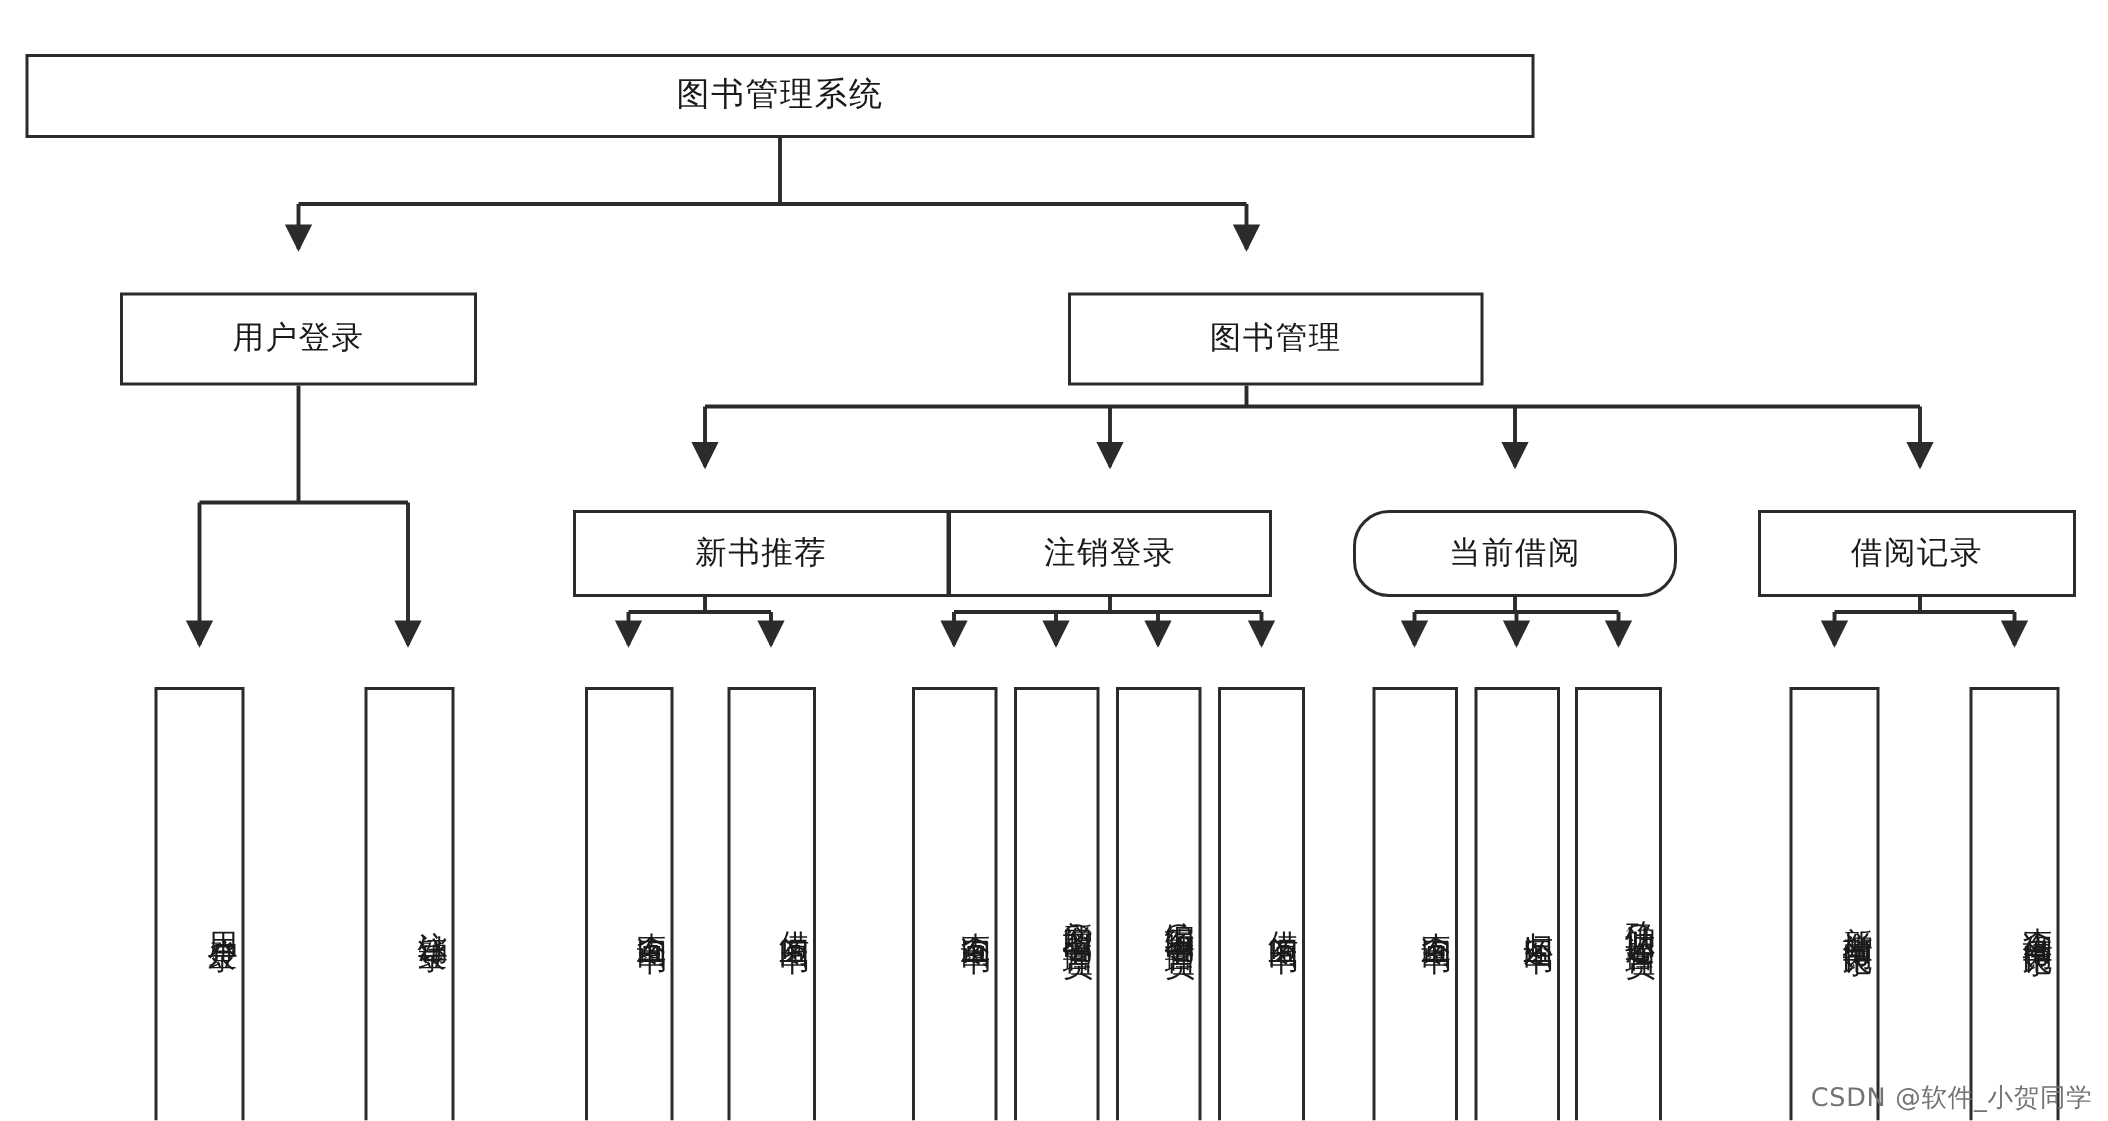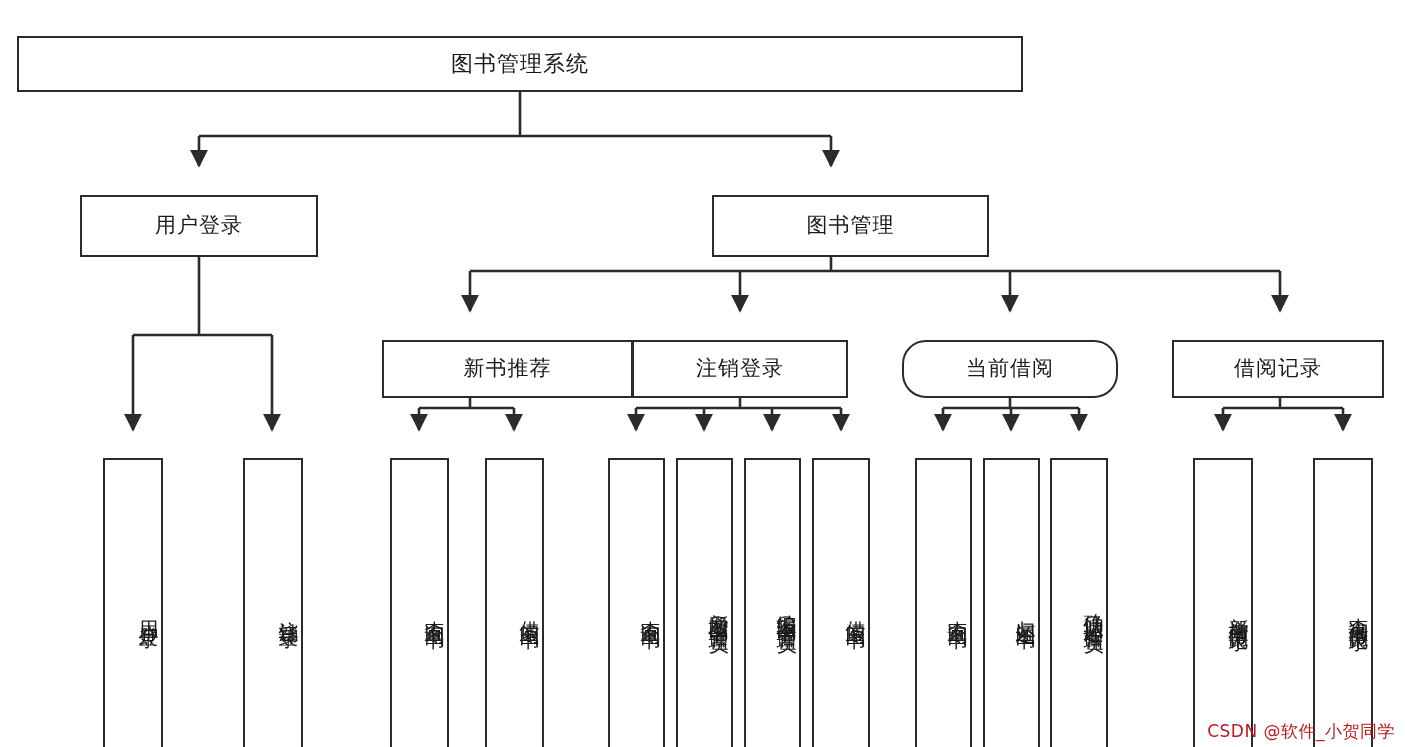--- a/index.html
+++ b/index.html
@@ -60,21 +60,21 @@
     display: block;
   }
   .node.title {
     font-size: 22px;
   }
   .watermark {
     position: absolute;
     right: 10px;
     bottom: 4px;
     font-size: 17px;
-    color: #b91c1c;
+    color: #737373;
     letter-spacing: 0.5px;
     white-space: nowrap;
     z-index: 5;
     font-family: "DejaVu Sans", "Liberation Sans", sans-serif;
   }
 </style>
 </head>
 <body>
 
 <div id="canvas">

